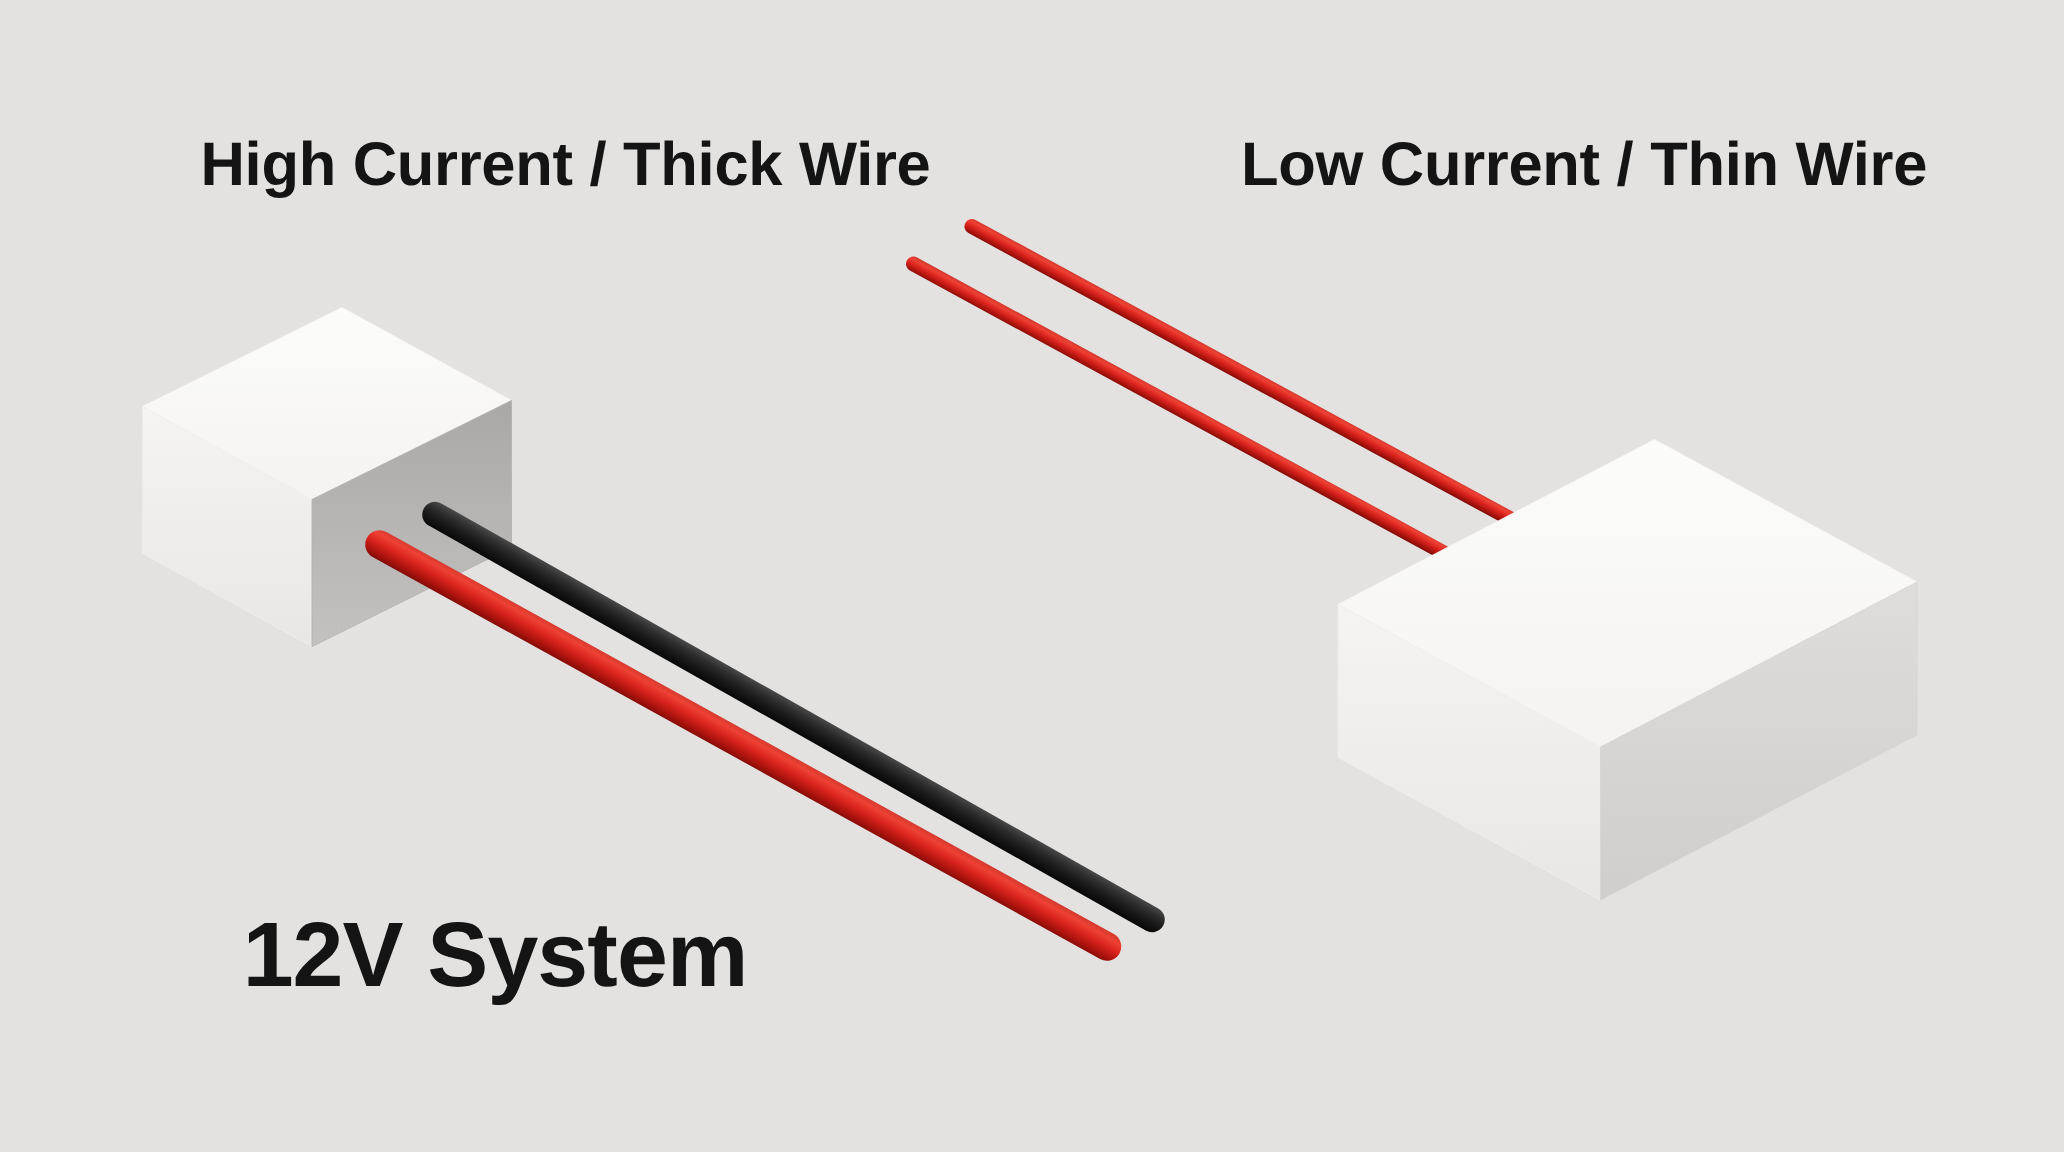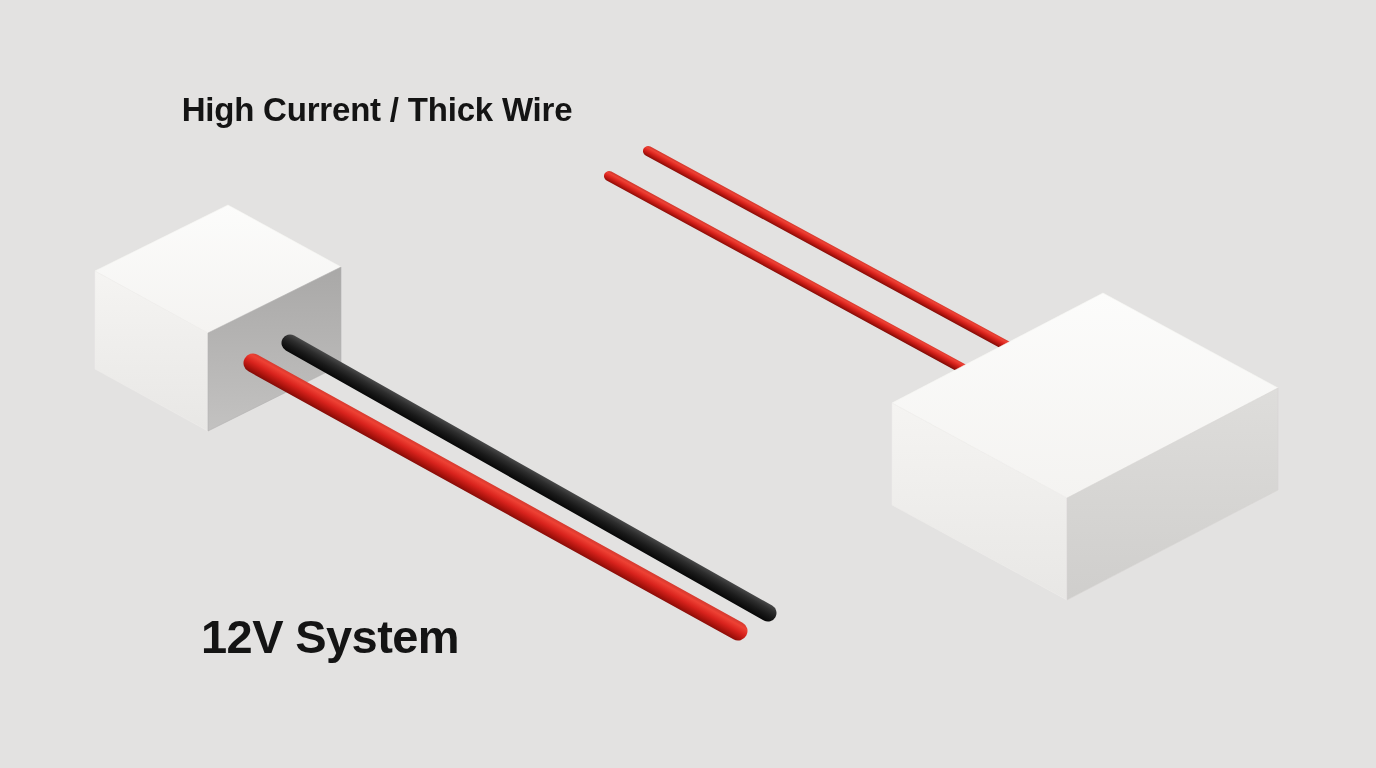--- a/index.html
+++ b/index.html
@@ -25,25 +25,25 @@
   }
   .label {
     position: absolute;
     transform: translate(-50%, -50%);
     color: var(--text, #141414);
     font-weight: 700;
     white-space: nowrap;
     user-select: none;
   }
   .heading {
-    font-size: 33px;
+    font-size: 41px;
     letter-spacing: -0.2px;
   }
   .caption {
-    font-size: 47px;
+    font-size: 61px;
     letter-spacing: -0.6px;
   }
   #heading-left  { left: 377px;  top: 110px; }
   #heading-right { left: 1056px; top: 110px; }
   #caption-left  { left: 330px;  top: 636px; }
   #caption-right { left: 1048px; top: 636px; }
 </style>
 </head>
 <body>
 
@@ -116,17 +116,18 @@
     </g>
 
     <g>
       <line x1="290" y1="343" x2="768" y2="613" stroke="url(#gradBlackThick)" stroke-width="17" stroke-linecap="round"></line>
       <line x1="253" y1="363" x2="738" y2="631" stroke="url(#gradRedThick)" stroke-width="19" stroke-linecap="round"></line>
     </g>
   </svg>
 
   <div class="label heading" id="heading-left">High Current / Thick Wire</div>
 
+  <div class="label heading" id="heading-right">Low Current / Thin Wire</div>
 
   <div class="label caption" id="caption-left">12V System</div>
 
 
 </div>
 
 </body></html>

